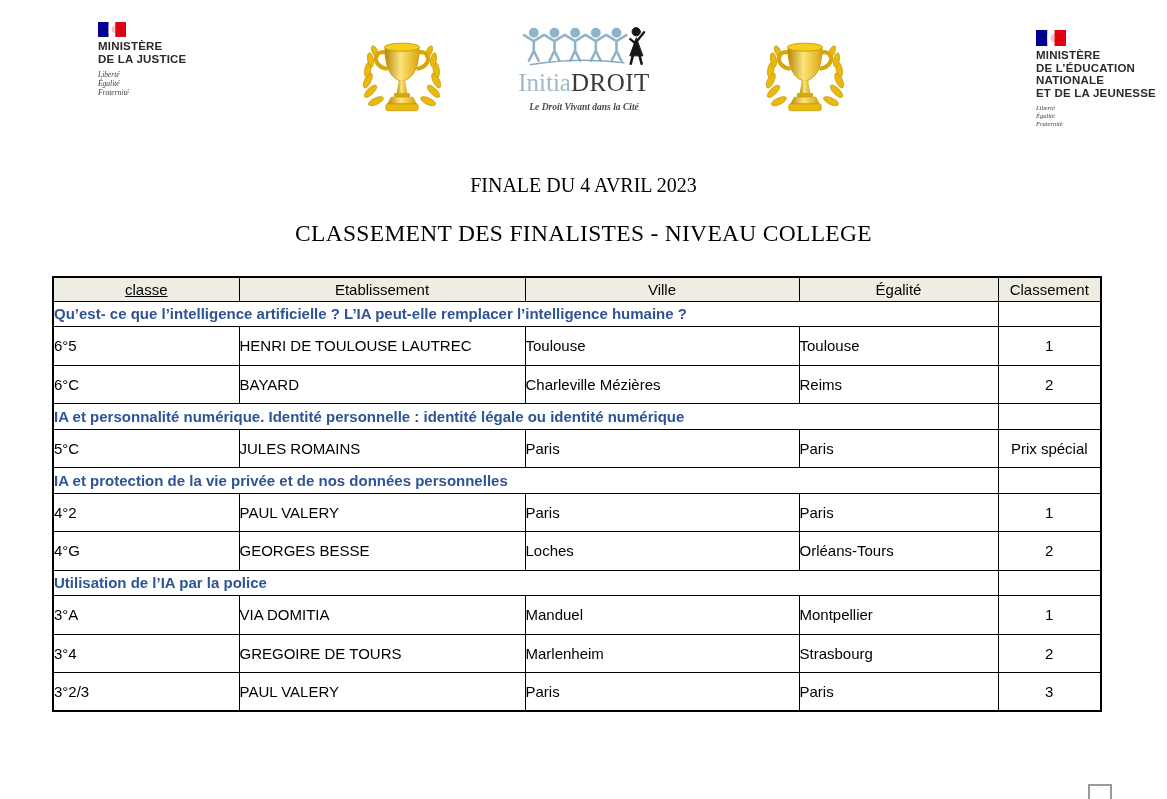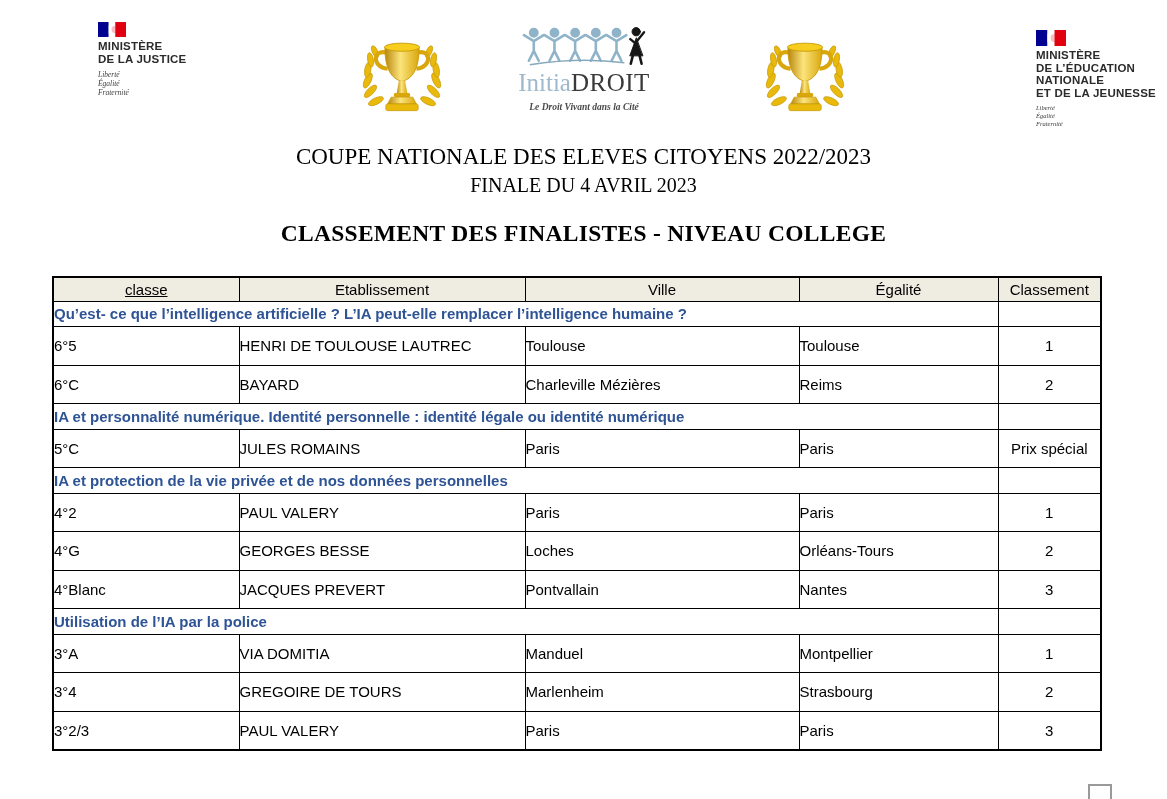--- a/index.html
+++ b/index.html
@@ -24,21 +24,21 @@
   .initia-name{font-family:"Liberation Serif","DejaVu Serif",serif;font-size:25px;line-height:26px;margin-top:2px;}
   .initia-light{color:#9DB9CB;}
   .initia-dark{color:#3A3A3A;letter-spacing:.5px;}
   .initia-tagline{font-family:"Liberation Serif","DejaVu Serif",serif;font-weight:bold;
       font-style:italic;font-size:9.5px;color:#4a4a4a;margin-top:6px;}
   
   .title{position:absolute;left:0;width:100%;text-align:center;
          font-family:"Liberation Serif","DejaVu Serif",serif;color:#000;}
   .title-1{top:144px;font-size:23px;}
   .title-2{top:174px;font-size:20px;}
-  .title-3{top:220px;font-size:23.5px;font-weight:bold;letter-spacing:.3px;}
+  .title-3{top:220px;font-size:23.5px;font-weight:normal;letter-spacing:.3px;}
   
   .results-table{
     position:absolute;left:52px;top:276px;width:1048px;
     border-collapse:collapse;table-layout:fixed;
     border:2px solid #000;font-size:15px;color:#000;
   }
   .results-table th,.results-table td{border:1px solid #000;padding:0;vertical-align:middle;overflow:hidden;white-space:nowrap;}
   .row-header{height:24px;}
   .row-header th{background:#EFEDE2;font-weight:normal;font-size:15px;text-align:center;}
   .row-section{height:25.5px;}
@@ -171,21 +171,20 @@
       <div>NATIONALE</div>
       <div>ET DE LA JEUNESSE</div>
     </div>
     <div class="motto" style="font-size:6.5px;line-height:8px;">
       <div>Liberté</div>
       <div>Égalité</div>
       <div>Fraternité</div>
     </div>
   </div>
 
-  <div class="title title-1">COUPE NATIONALE DES ELEVES CITOYENS 2022/2023</div>
   <div class="title title-2">FINALE DU 4 AVRIL 2023</div>
   <div class="title title-3">CLASSEMENT DES FINALISTES - NIVEAU COLLEGE</div>
 
   <table class="results-table">
     <colgroup>
       <col style="width:186px">
         <col style="width:286px">
         <col style="width:274px">
         <col style="width:199px">
         <col style="width:103px">
@@ -240,27 +239,20 @@
           <td class="col-acad-cell">Paris</td>
           <td class="col-rank-cell">1</td>
         </tr>
         <tr class="row-data">
           <td class="col-classe-cell">4°G</td>
           <td class="col-etab-cell">GEORGES BESSE</td>
           <td class="col-ville-cell">Loches</td>
           <td class="col-acad-cell">Orléans-Tours</td>
           <td class="col-rank-cell">2</td>
         </tr>
-        <tr class="row-data">
-          <td class="col-classe-cell">4°Blanc</td>
-          <td class="col-etab-cell">JACQUES PREVERT</td>
-          <td class="col-ville-cell">Pontvallain</td>
-          <td class="col-acad-cell">Nantes</td>
-          <td class="col-rank-cell">3</td>
-        </tr>
         <tr class="row-section">
           <td colspan="4" class="section-title-cell">Utilisation de l’IA par la police</td>
           <td></td>
         </tr>
         <tr class="row-data">
           <td class="col-classe-cell">3°A</td>
           <td class="col-etab-cell">VIA DOMITIA</td>
           <td class="col-ville-cell">Manduel</td>
           <td class="col-acad-cell">Montpellier</td>
           <td class="col-rank-cell">1</td>

